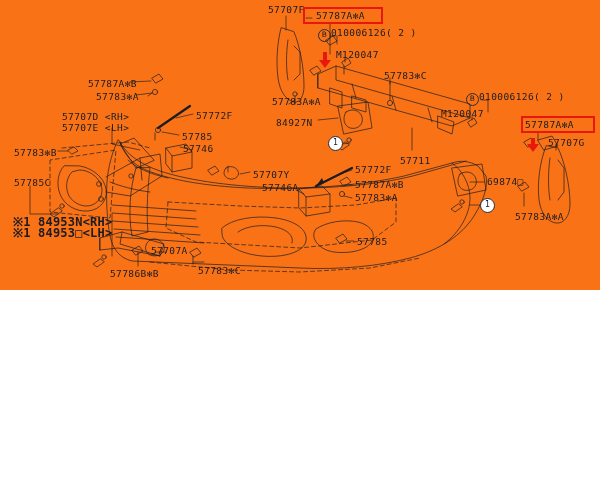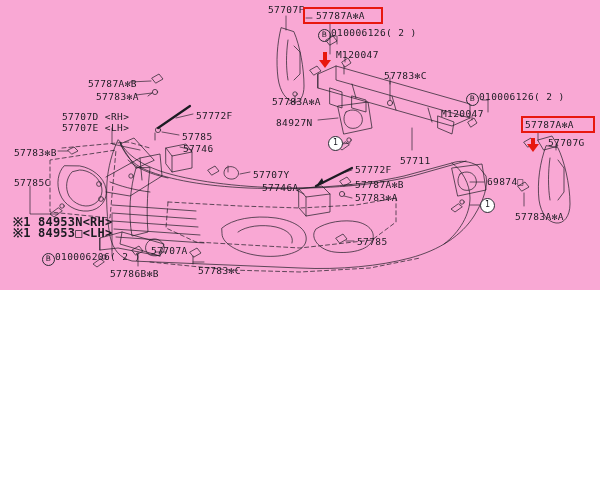--- a/index.html
+++ b/index.html
@@ -5,21 +5,21 @@
 <style>
   html,body{margin:0;padding:0;background:#ffffff;}
   body{
     font-family:"DejaVu Sans Mono","Liberation Mono",monospace;
     width:600px;height:488px;position:relative;overflow:hidden;
     -webkit-font-smoothing:antialiased;
   }
   .page{position:relative;width:600px;height:488px;background:#fff;}
 
   
-  .diagram{position:absolute;left:0;top:0;width:600px;height:290px;background:#f9a8d4;overflow:hidden;}
+  .diagram{position:absolute;left:0;top:0;width:600px;height:290px;background:#f97316;overflow:hidden;}
   .diagram svg{position:absolute;left:0;top:0;}
 
   
   .lbl{
     position:absolute;
     font-family:"DejaVu Sans Mono","Liberation Mono",monospace;
     font-size:9.5px;
     letter-spacing:0.4px;
     color:#1b1b22;
     white-space:nowrap;
@@ -365,23 +365,20 @@
     <div class="lbl" style="left:487px;top:176px;">69874□</div>
 
     <div class="lbl" style="left:515px;top:211px;">57783A✻A</div>
 
     <div class="lbl sm" style="left:13px;top:217px;">※1 84953N&lt;RH&gt;</div>
 
     <div class="lbl sm" style="left:13px;top:228px;">※1 84953□&lt;LH&gt;</div>
 
     <div class="lbl" style="left:357px;top:236px;">57785</div>
 
-    <div class="lbl" style="left:42px;top:251px;">
-      <span class="circ">B</span><span>010006206( 2 )</span>
-    </div>
 
     <div class="lbl" style="left:151px;top:245px;">57707A</div>
 
     <div class="lbl" style="left:198px;top:265px;">57783✻C</div>
 
     <div class="lbl" style="left:110px;top:268px;">57786B✻B</div>
 
     <div class="circnum" style="left:328px;top:136px;">1</div>
     <div class="circnum" style="left:480px;top:198px;">1</div>
   </div>

